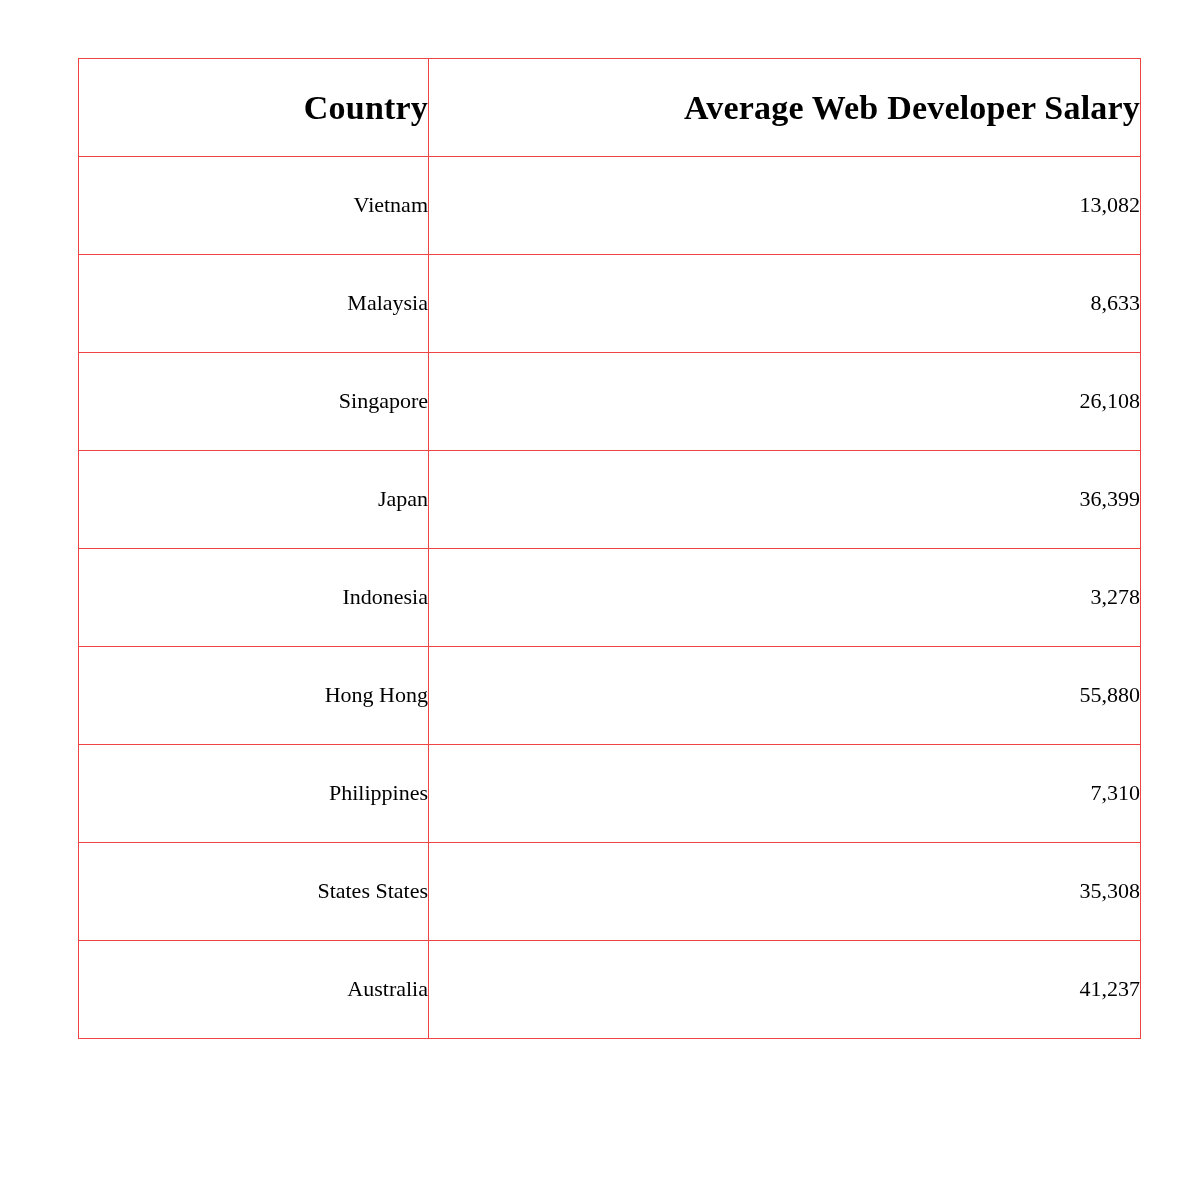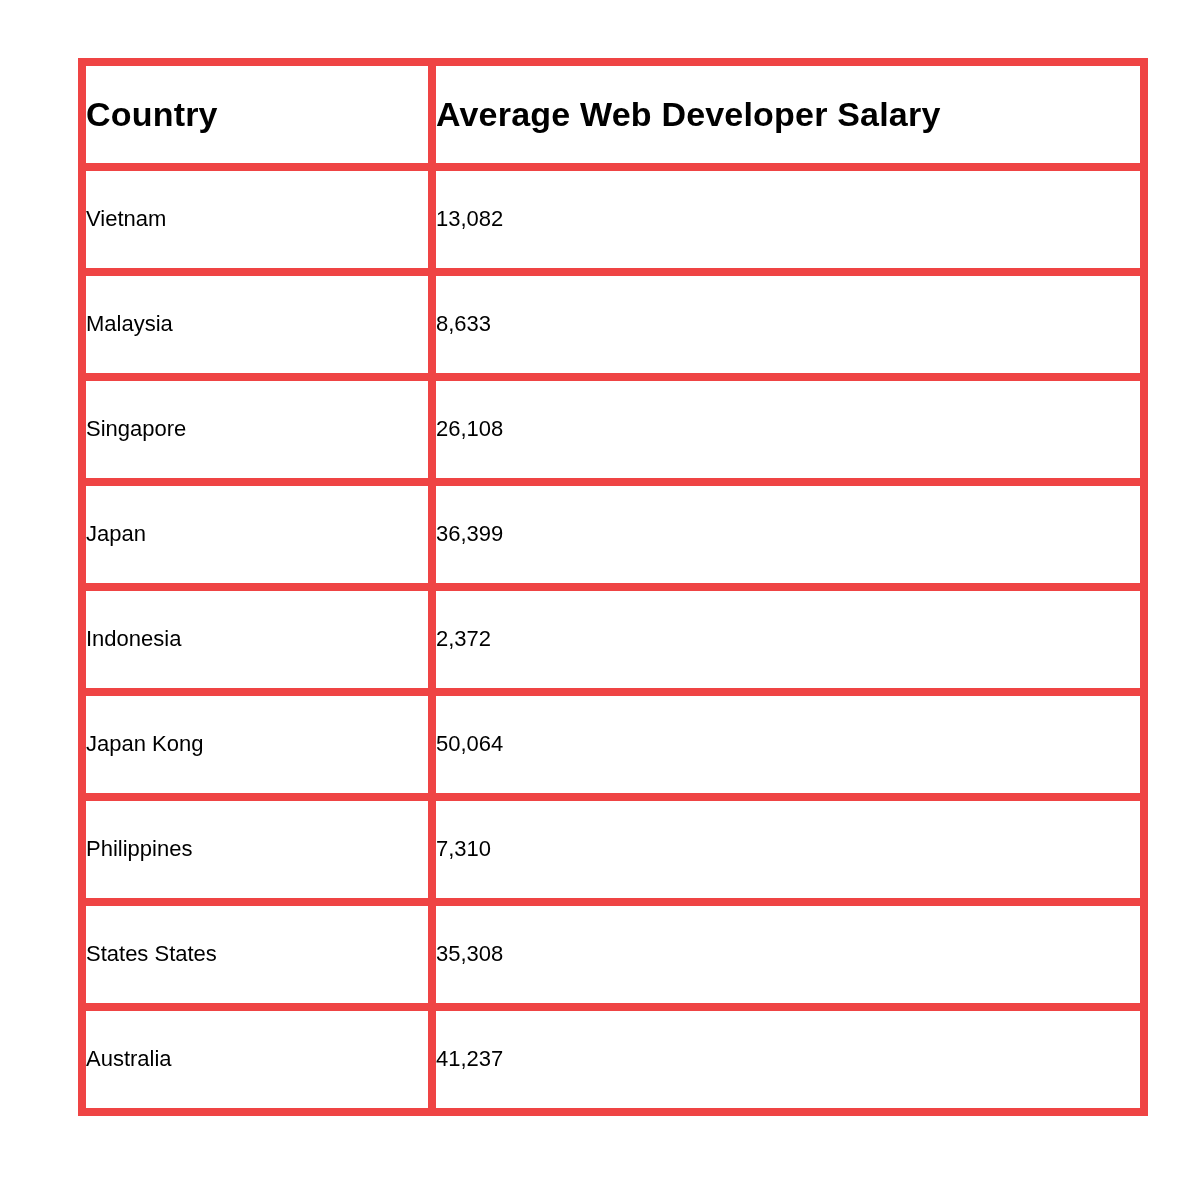--- a/index.html
+++ b/index.html
@@ -30,24 +30,25 @@
     border-collapse: collapse;
     table-layout: fixed;
     width: 1062px;
     background: #ffffff;
   }
   table.salary-table col.col-country { width: 350px; }
   table.salary-table col.col-salary { width: 712px; }
 
   table.salary-table th,
   table.salary-table td {
-    border: 8px solid #ef4444;
-    text-align: left;
+    border: 1px solid #ef4444;
+    text-align: right;
     vertical-align: middle;
     padding: 0;
+    font-family: Liberation Serif, serif;
   }
   table.salary-table thead th {
     height: 97px;
     font-size: 34px;
     font-weight: bold;
     letter-spacing: 0.2px;
   }
   table.salary-table tbody td {
     height: 97px;
     font-size: 22px;
@@ -109,29 +110,29 @@
           </td>
           <td>
             <span class="cell-inner">36,399</span>
           </td>
         </tr>
         <tr>
           <td>
             <span class="cell-inner">Indonesia</span>
           </td>
           <td>
-            <span class="cell-inner">2,372</span>
+            <span class="cell-inner">3,278</span>
           </td>
         </tr>
         <tr>
           <td>
-            <span class="cell-inner">Japan Kong</span>
+            <span class="cell-inner">Hong Hong</span>
           </td>
           <td>
-            <span class="cell-inner">50,064</span>
+            <span class="cell-inner">55,880</span>
           </td>
         </tr>
         <tr>
           <td>
             <span class="cell-inner">Philippines</span>
           </td>
           <td>
             <span class="cell-inner">7,310</span>
           </td>
         </tr>

